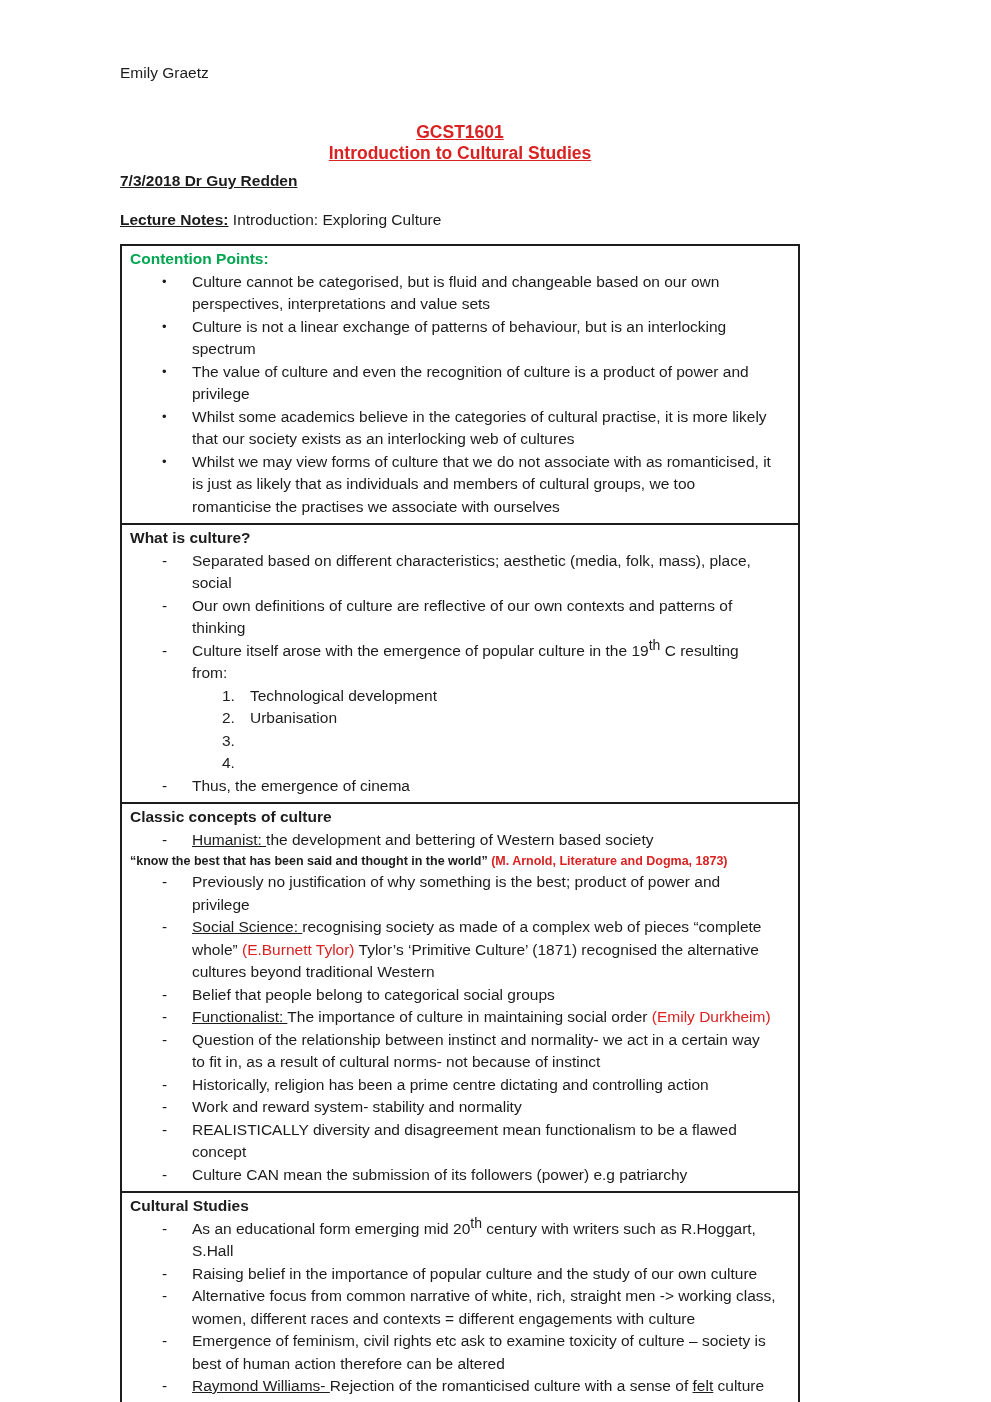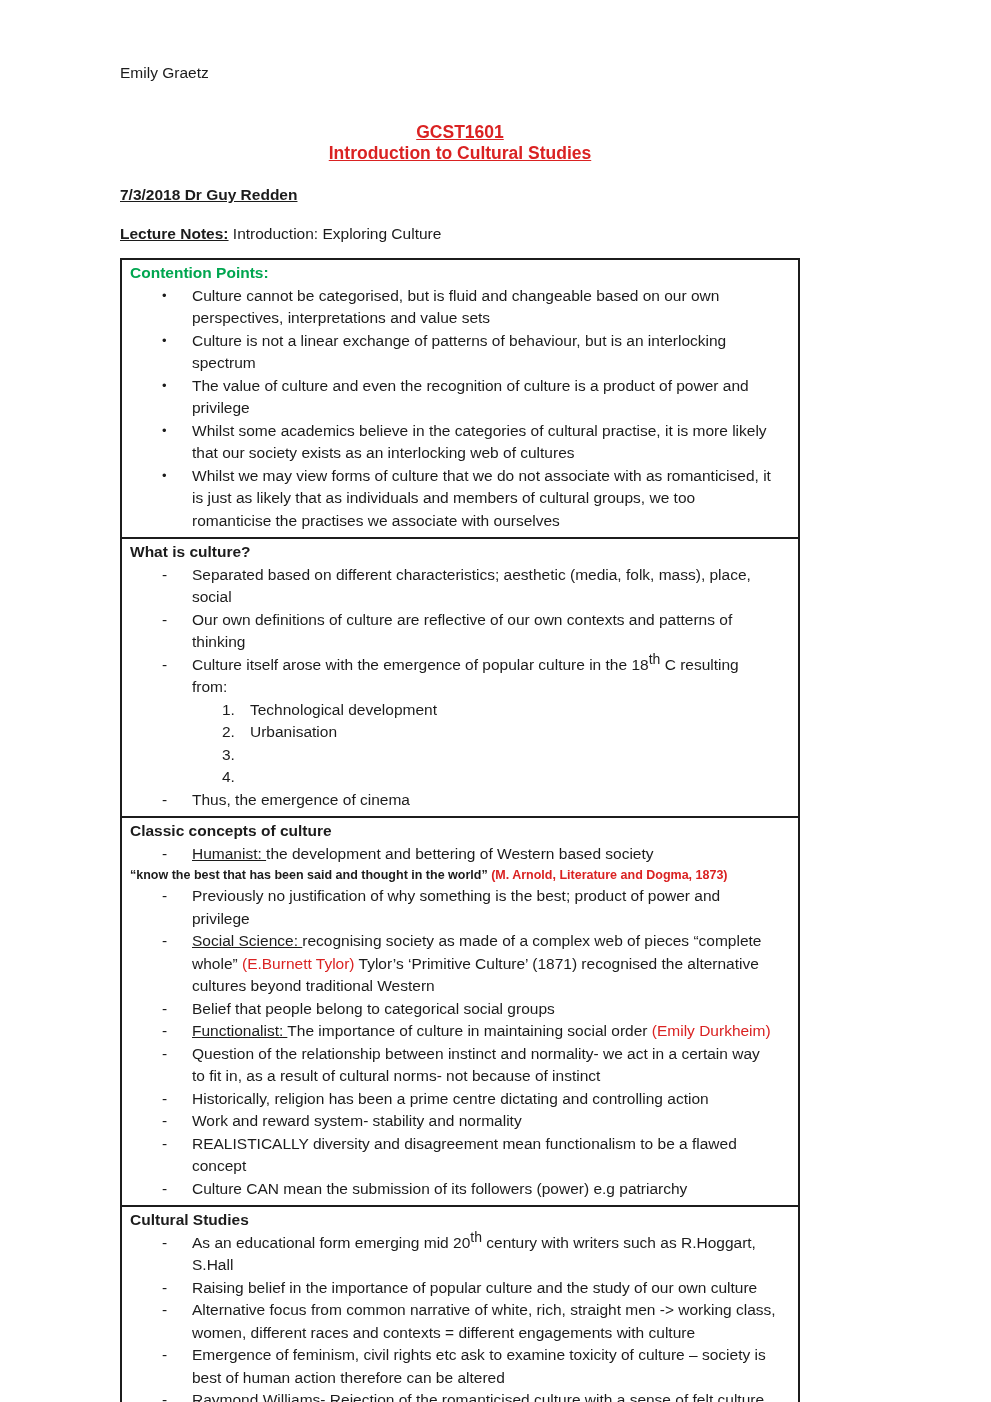--- a/index.html
+++ b/index.html
@@ -29,21 +29,21 @@
   .title{
     text-align:center;
     font-size:17.5px;
     font-weight:bold;
     color:var(--red);
     text-decoration:underline;
   }
   .title.t1{margin-top:38px;}
   .title.t2{}
   .dateline{
-    margin-top:20px;
+    margin-top:6px;
     font-size:15.5px;
     font-weight:bold;
     text-decoration:underline;
     line-height:22px;
   }
   .lectureline{
     margin-top:17px;
     font-size:15.5px;
     line-height:22px;
   }
@@ -120,21 +120,21 @@
         <div class="item dash">
           <span class="marker">-</span>
           <span class="txt"><span>Separated based on different characteristics; aesthetic (media, folk, mass), place, social</span></span>
         </div>
         <div class="item dash">
           <span class="marker">-</span>
           <span class="txt"><span>Our own definitions of culture are reflective of our own contexts and patterns of thinking</span></span>
         </div>
         <div class="item dash">
           <span class="marker">-</span>
-          <span class="txt"><span>Culture itself arose with the emergence of popular culture in the 18</span><sup class="seg-sup">th</sup><span> C resulting from:</span></span>
+          <span class="txt"><span>Culture itself arose with the emergence of popular culture in the 19</span><sup class="seg-sup">th</sup><span> C resulting from:</span></span>
         </div>
         <div class="item num">
           <span class="marker">1.</span>
           <span class="txt"><span>Technological development</span></span>
         </div>
         <div class="item num">
           <span class="marker">2.</span>
           <span class="txt"><span>Urbanisation</span></span>
         </div>
         <div class="item num">

